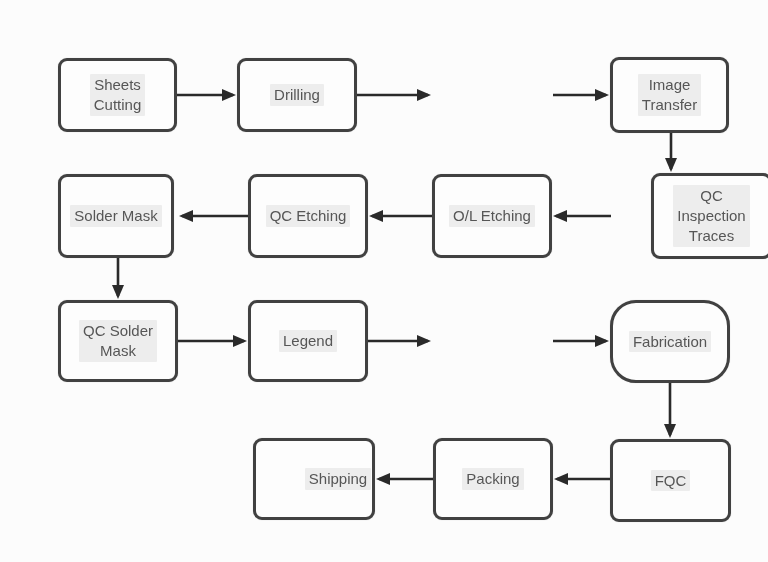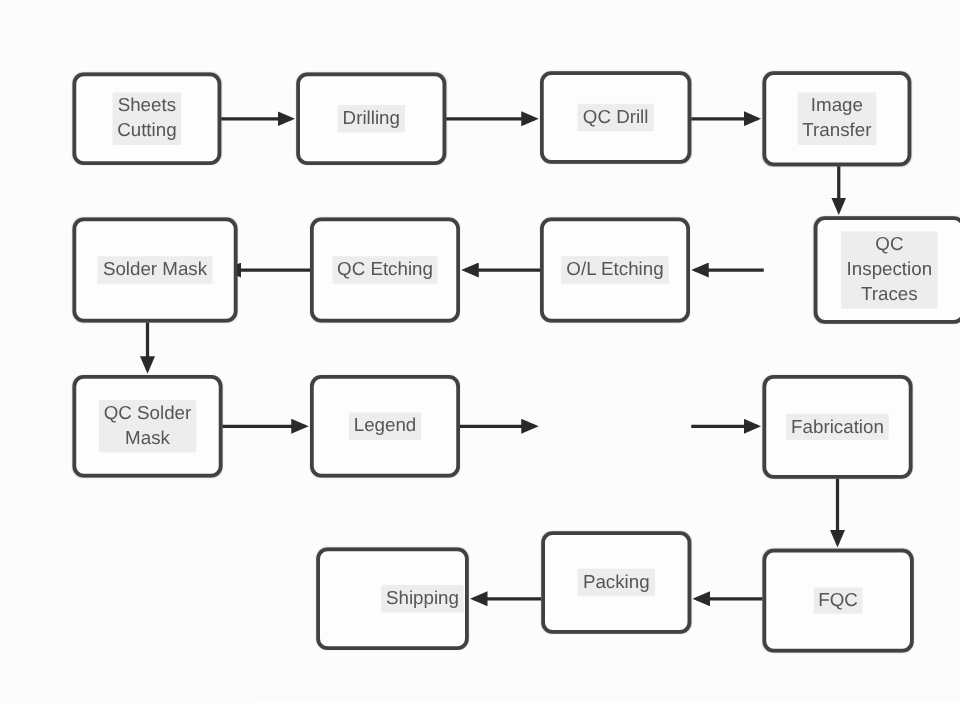--- a/index.html
+++ b/index.html
@@ -74,29 +74,26 @@
     </g>
   </svg>
 
   <div class="node" style="left:58px;  top:58px;  width:119px; height:74px;">
     <span class="label">Sheets
 Cutting</span>
   </div>
   <div class="node" style="left:237px; top:58px;  width:120px; height:74px;">
     <span class="label">Drilling</span>
   </div>
-  <div class="node" style="left:432px; top:57px;  width:121px; height:74px;">
-    <span class="label">QC Drill</span>
-  </div>
   <div class="node" style="left:610px; top:57px;  width:119px; height:76px;">
     <span class="label">Image
 Transfer</span>
   </div>
 
-  <div class="node" style="left:58px;  top:174px; width:132px; height:84px;">
+  <div class="node" style="left:58px;  top:174px; width:116px; height:84px;">
     <span class="label">Solder Mask</span>
   </div>
   <div class="node" style="left:248px; top:174px; width:120px; height:84px;">
     <span class="label">QC Etching</span>
   </div>
   <div class="node" style="left:432px; top:174px; width:120px; height:84px;">
     <span class="label">O/L Etching</span>
   </div>
   <div class="node" style="left:611px; top:173px; width:121px; height:86px;margin-left:40px;">
     <span class="label">QC
@@ -104,27 +101,27 @@
 Traces</span>
   </div>
 
   <div class="node" style="left:248px; top:300px; width:120px; height:82px;">
     <span class="label">Legend</span>
   </div>
   <div class="node" style="left:58px;  top:300px; width:120px; height:82px;">
     <span class="label">QC Solder
 Mask</span>
   </div>
-  <div class="node" style="left:610px; top:300px; width:120px; height:83px;">
+  <div class="node" style="left:610px; top:300px; width:120px; height:83px;border-radius:26px;">
     <span class="label">Fabrication</span>
   </div>
 
   <div class="node" style="left:253px; top:438px; width:122px; height:82px;padding-left:48px;">
     <span class="label">Shipping</span>
   </div>
-  <div class="node" style="left:433px; top:425px; width:120px; height:82px;">
+  <div class="node" style="left:433px; top:438px; width:120px; height:82px;">
     <span class="label">Packing</span>
   </div>
   <div class="node" style="left:610px; top:439px; width:121px; height:83px;">
     <span class="label">FQC</span>
   </div>
 
 </div>
 
 </body></html>

